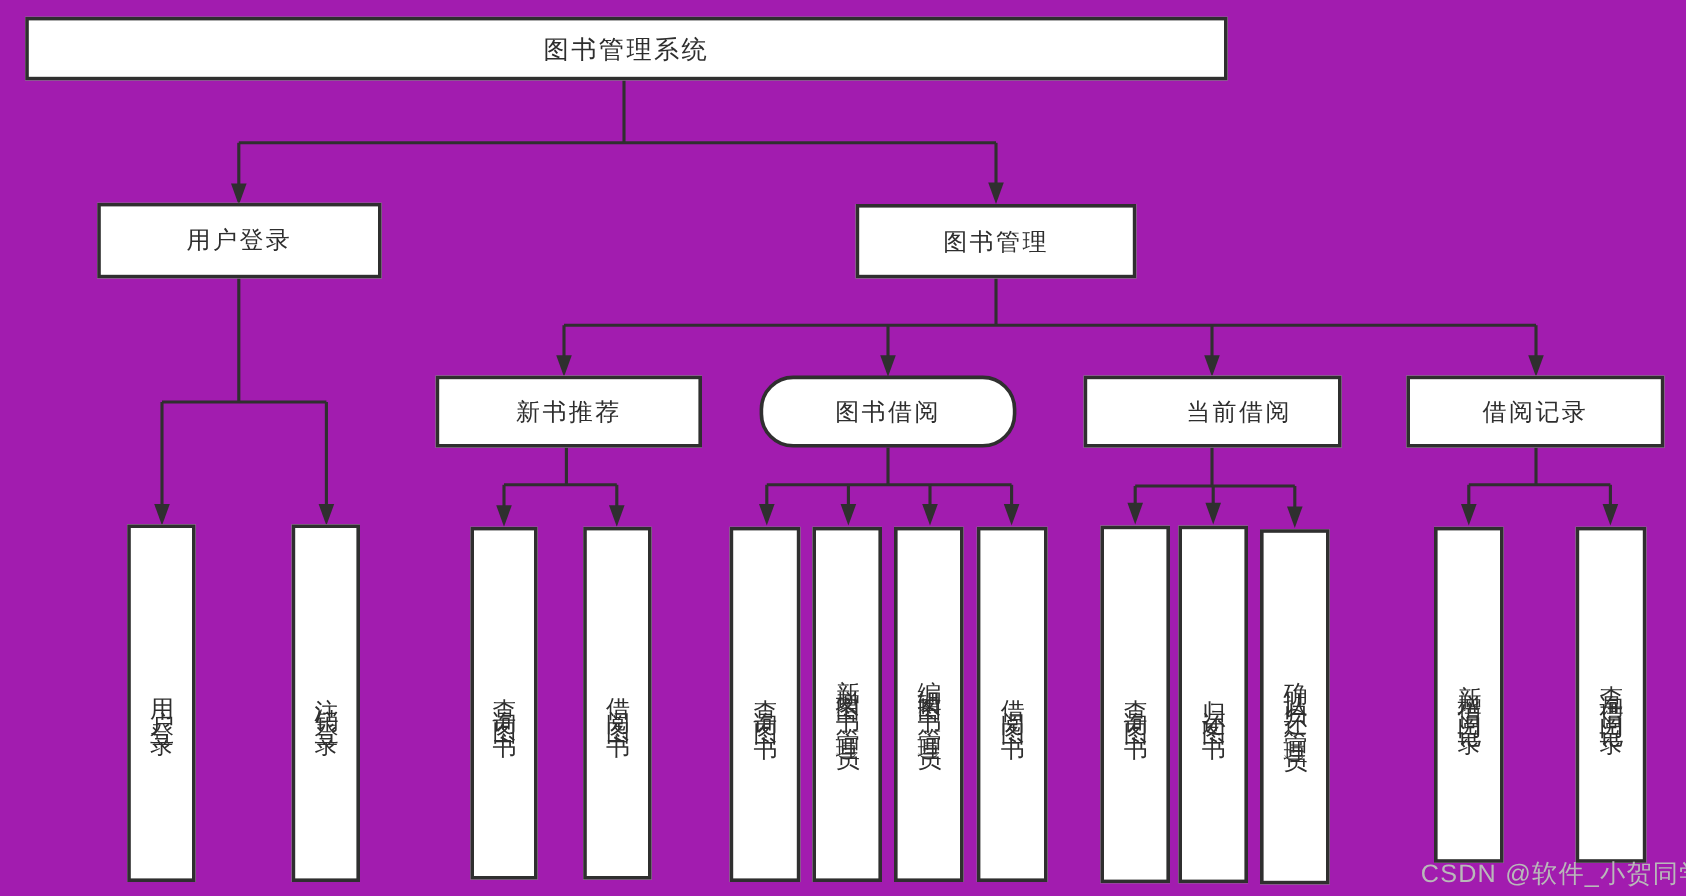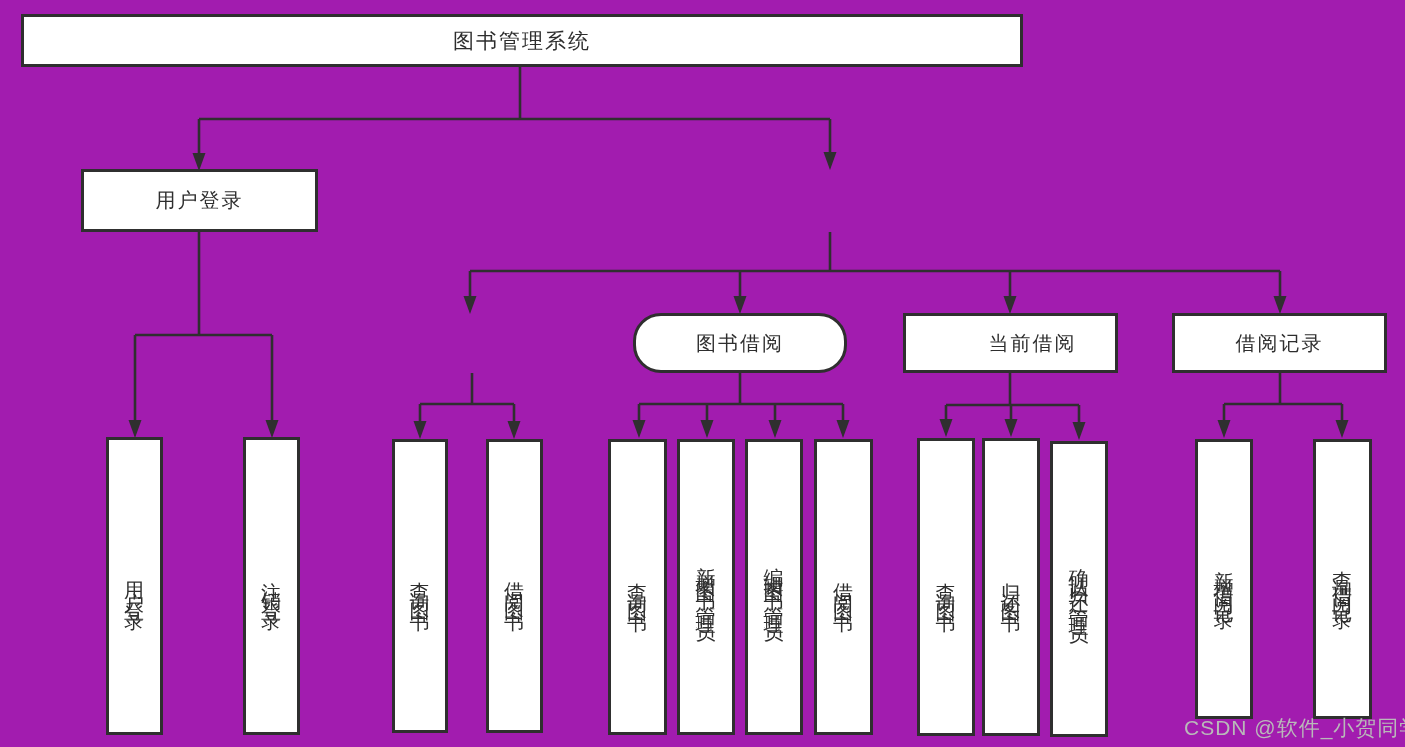--- a/index.html
+++ b/index.html
@@ -110,21 +110,23 @@
       <path d="M1224 404 L1224 422"></path>
         <polygon points="1217.5,420 1230.5,420 1224,438"></polygon>
       <path d="M1342 404 L1342 422"></path>
         <polygon points="1335.5,420 1348.5,420 1342,438"></polygon>
     </g>
   </svg>
 
   <div class="node h-node root-node" style="left:21px;top:14px;width:1002px;height:53px;">图书管理系统</div>
 
   <div class="node h-node" style="left:81px;top:169px;width:237px;height:63px;">用户登录</div>
+  <div class="node h-node" style="left:713px;top:170px;width:234px;height:62px;">图书管理</div>
 
+  <div class="node h-node" style="left:363px;top:313px;width:222px;height:60px;">新书推荐</div>
   <div class="node h-node" style="left:633px;top:313px;width:214px;height:60px;border-radius:28px;">图书借阅</div>
   <div class="node h-node" style="left:903px;top:313px;width:215px;height:60px;padding-left:44px;">当前借阅</div>
   <div class="node h-node" style="left:1172px;top:313px;width:215px;height:60px;">借阅记录</div>
 
   <div class="node v-node" style="left:106px;top:437px;width:57px;height:298px;">用户登录</div>
   <div class="node v-node" style="left:243px;top:437px;width:57px;height:298px;">注销登录</div>
 
   <div class="node v-node" style="left:392px;top:439px;width:56px;height:294px;">查询图书</div>
   <div class="node v-node" style="left:486px;top:439px;width:57px;height:294px;">借阅图书</div>
 

